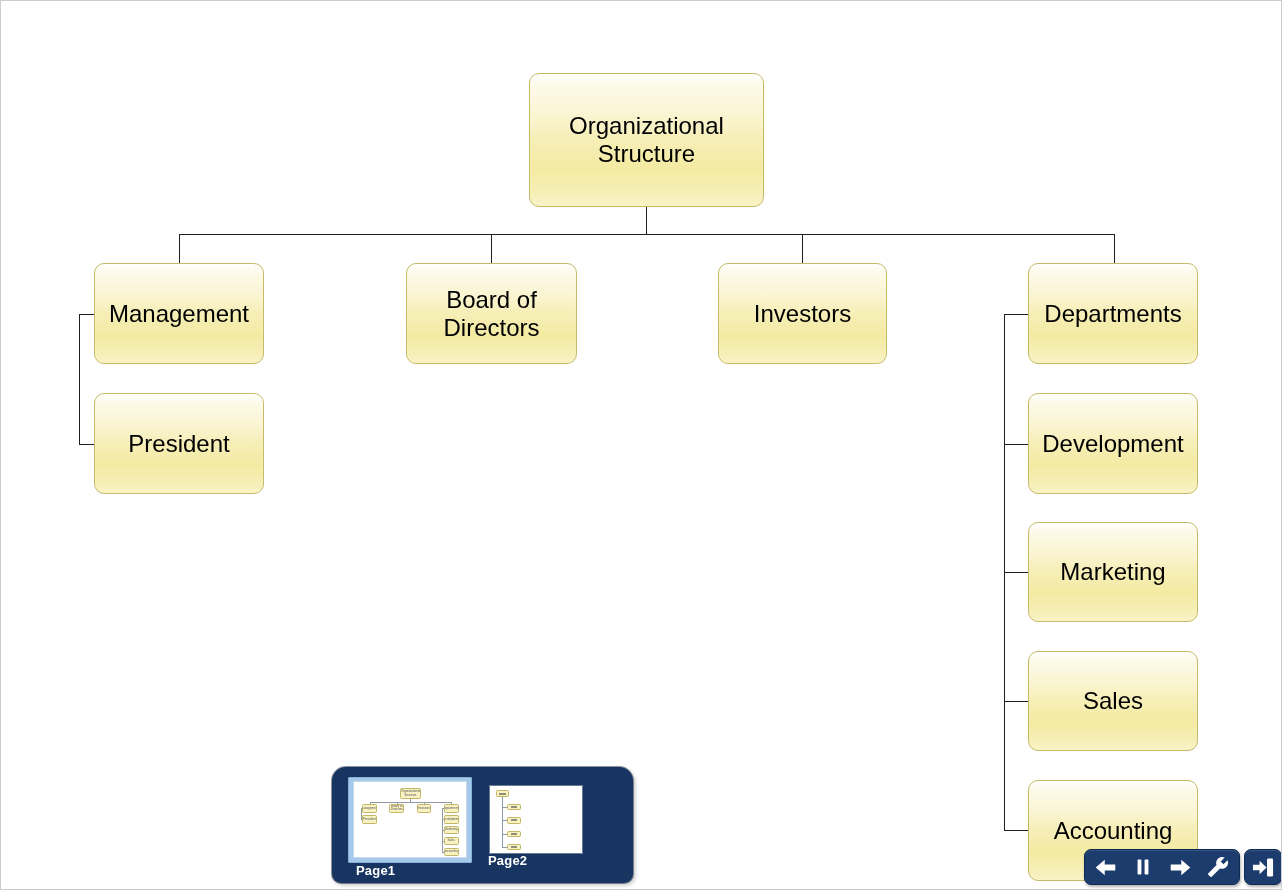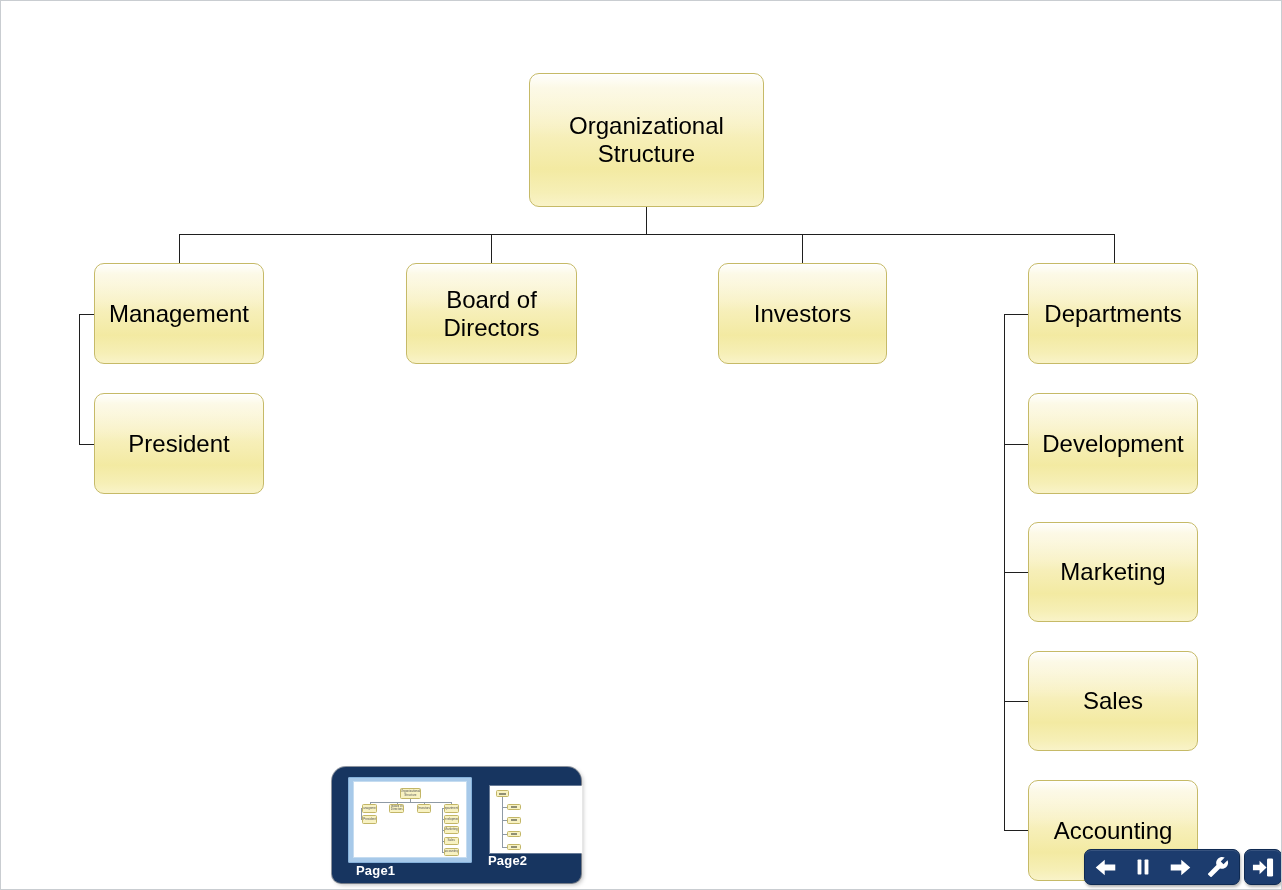--- a/index.html
+++ b/index.html
@@ -94,21 +94,21 @@
       <div class="node" style="left: 1027px; top: 521px; width: 170px; height: 100px; position: absolute;">
         <div class="node-label">Marketing</div>
       </div>
       <div class="node" style="left: 1027px; top: 650px; width: 170px; height: 100px; position: absolute;">
         <div class="node-label">Sales</div>
       </div>
       <div class="node" style="left: 1027px; top: 779px; width: 170px; height: 101px; position: absolute;">
         <div class="node-label">Accounting</div>
       </div>
     </div>
-  <div id="pages-panel" style="left: 331px; top: 766px; width: 249px; height: 116px; position: absolute;">
+  <div id="pages-panel" style="left: 331px; top: 766px; width: 301px; height: 116px; position: absolute;">
       <div class="thumb-frame" style="left: 16px; top: 10px; width: 124px; height: 86px; position: absolute;">
         <div class="thumb-page" style="left: 6px; top: 5px; width: 112px; height: 75px; position: absolute;">
           <div class="mini-line" style="left: 56.3495px; top: 17.3596px; width: 1px; height: 2.27528px; position: absolute;"></div>
           <div class="mini-line" style="left: 15.5507px; top: 19.6348px; width: 81.6849px; height: 1px; position: absolute;"></div>
           <div class="mini-line" style="left: 15.5507px; top: 19.6348px; width: 1px; height: 2.44382px; position: absolute;"></div>
           <div class="mini-line" style="left: 42.8081px; top: 19.6348px; width: 1px; height: 2.44382px; position: absolute;"></div>
           <div class="mini-line" style="left: 69.9782px; top: 19.6348px; width: 1px; height: 2.44382px; position: absolute;"></div>
           <div class="mini-line" style="left: 97.2356px; top: 19.6348px; width: 1px; height: 2.44382px; position: absolute;"></div>
           <div class="mini-line" style="left: 6.81435px; top: 26.3764px; width: 1.31045px; height: 1px; position: absolute;"></div>
           <div class="mini-line" style="left: 6.81435px; top: 26.3764px; width: 1px; height: 10.9551px; position: absolute;"></div>

